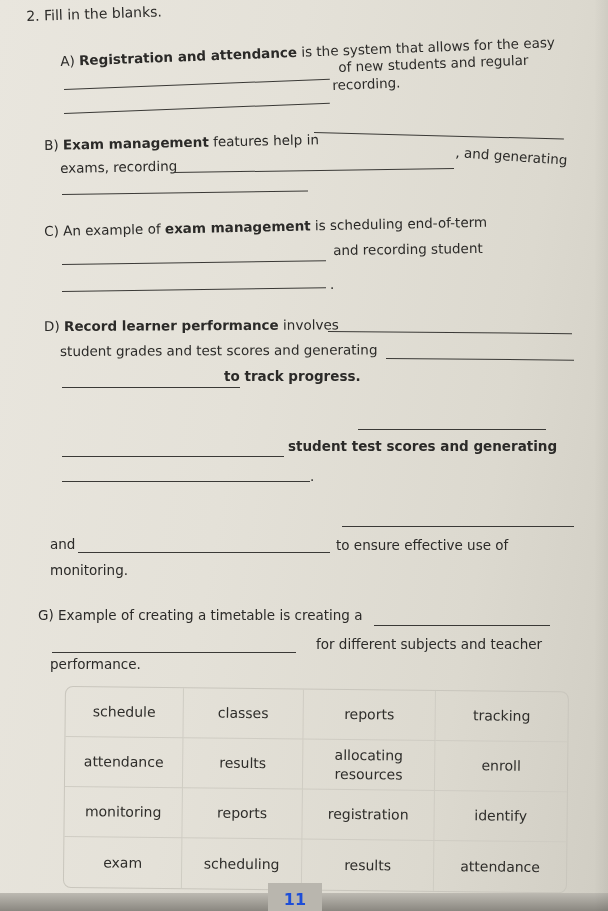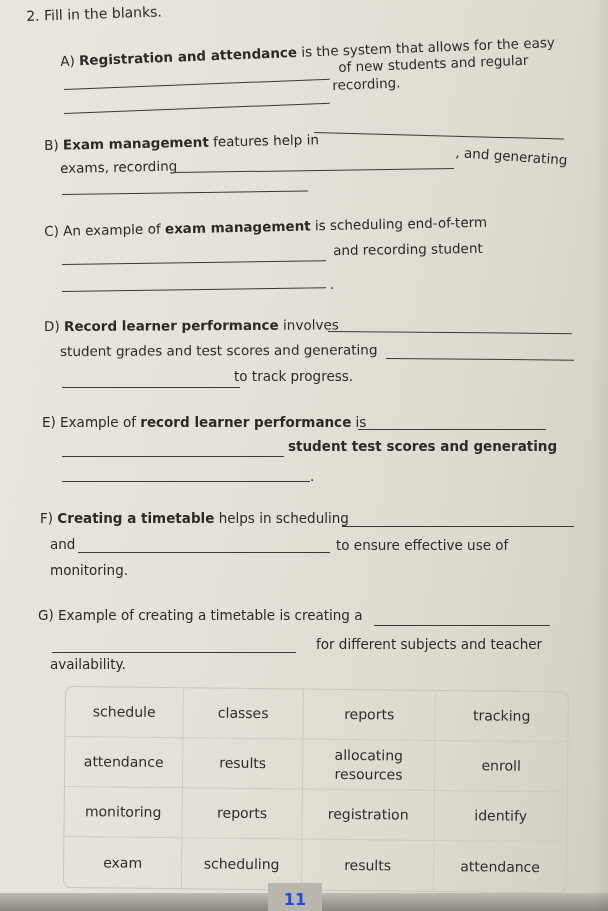--- a/index.html
+++ b/index.html
@@ -131,45 +131,39 @@
   <div class="blank tilt-c" style="left:62px; top:291px; width:264px;"></div>
   <div class="q" style="left:330px; top:278px;">.</div>
 
   <div class="q tilt-s" style="left:44px; top:320px;">
     <span>D) </span><b>Record learner performance</b><span> involves</span>
   </div>
   <div class="blank" style="left:328px; top:331px; width:244px; transform:rotate(0.5deg); transform-origin:left top;"></div>
   <div class="q tilt-s" style="left:60px; top:345px;">student grades and test scores and generating</div>
   <div class="blank" style="left:386px; top:358px; width:188px; transform:rotate(0.5deg); transform-origin:left top;"></div>
   <div class="blank" style="left:62px; top:387px; width:178px;"></div>
-  <div class="q" style="left:234px; top:370px;">to track progress.</div>
+  <div class="q" style="left:224px; top:370px;font-weight:bold;">to track progress.</div>
 
-  <div class="q" style="left:42px; top:416px;">
-    <span>E) Example of </span><b>record learner performance</b><span> is</span>
-  </div>
   <div class="blank" style="left:358px; top:429px; width:188px;"></div>
   <div class="blank" style="left:62px; top:456px; width:222px;"></div>
   <div class="q" style="left:288px; top:440px;font-weight:bold;">student test scores and generating</div>
   <div class="blank" style="left:62px; top:481px; width:248px;"></div>
   <div class="q" style="left:310px; top:470px;">.</div>
 
-  <div class="q" style="left:40px; top:512px;">
-    <span>F) </span><b>Creating a timetable</b><span> helps in scheduling</span>
-  </div>
   <div class="blank" style="left:342px; top:526px; width:232px;"></div>
   <div class="q" style="left:50px; top:538px;">and</div>
   <div class="blank" style="left:78px; top:552px; width:252px;"></div>
   <div class="q" style="left:336px; top:539px;">to ensure effective use of</div>
   <div class="q" style="left:50px; top:564px;">monitoring.</div>
 
   <div class="q" style="left:38px; top:609px;">G) Example of creating a timetable is creating a</div>
   <div class="blank" style="left:374px; top:625px; width:176px;"></div>
   <div class="blank" style="left:52px; top:652px; width:244px;"></div>
   <div class="q" style="left:316px; top:638px;">for different subjects and teacher</div>
-  <div class="q" style="left:50px; top:658px;">availability.</div>
+  <div class="q" style="left:50px; top:658px;">performance.</div>
 
   <div class="word-bank">
     <div class="cell">schedule</div>
     <div class="cell">classes</div>
     <div class="cell">reports</div>
     <div class="cell last-col">tracking</div>
 
     <div class="cell">attendance</div>
     <div class="cell">results</div>
     <div class="cell" style="padding:0 20px;">allocating resources</div>

